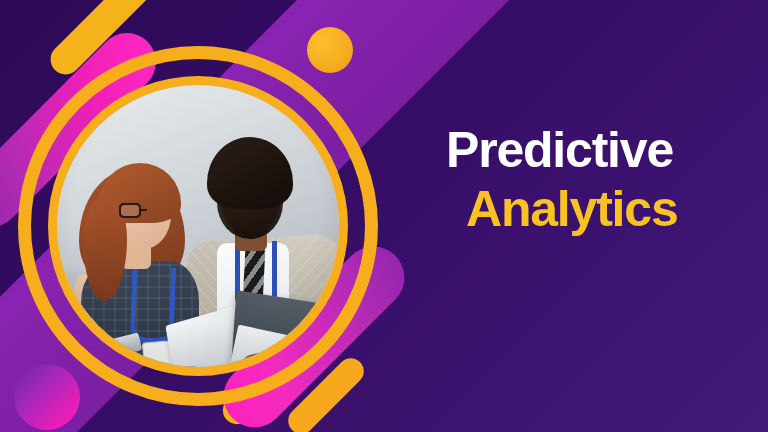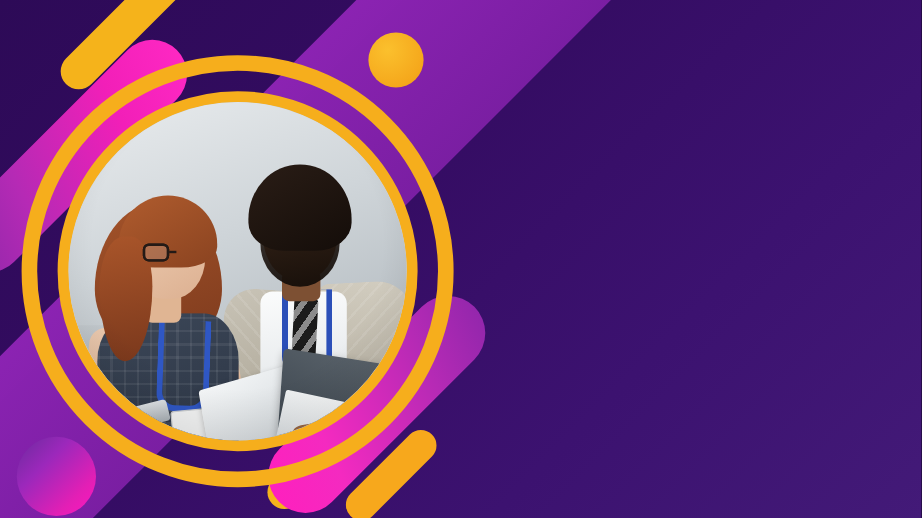--- a/index.html
+++ b/index.html
@@ -371,14 +371,18 @@
 
       <div class="folder-l"></div>
       <div class="folder-r"></div>
       <div class="folder-page"></div>
       <div class="m-hand"></div>
 
       <div class="ph-vignette"></div>
     </div>
   </div>
 
+  <div id="title-block">
+    <p class="title-line" id="title-1">Predictive</p>
+    <p class="title-line" id="title-2">Analytics</p>
+  </div>
 
 </div>
 
 </body></html>

